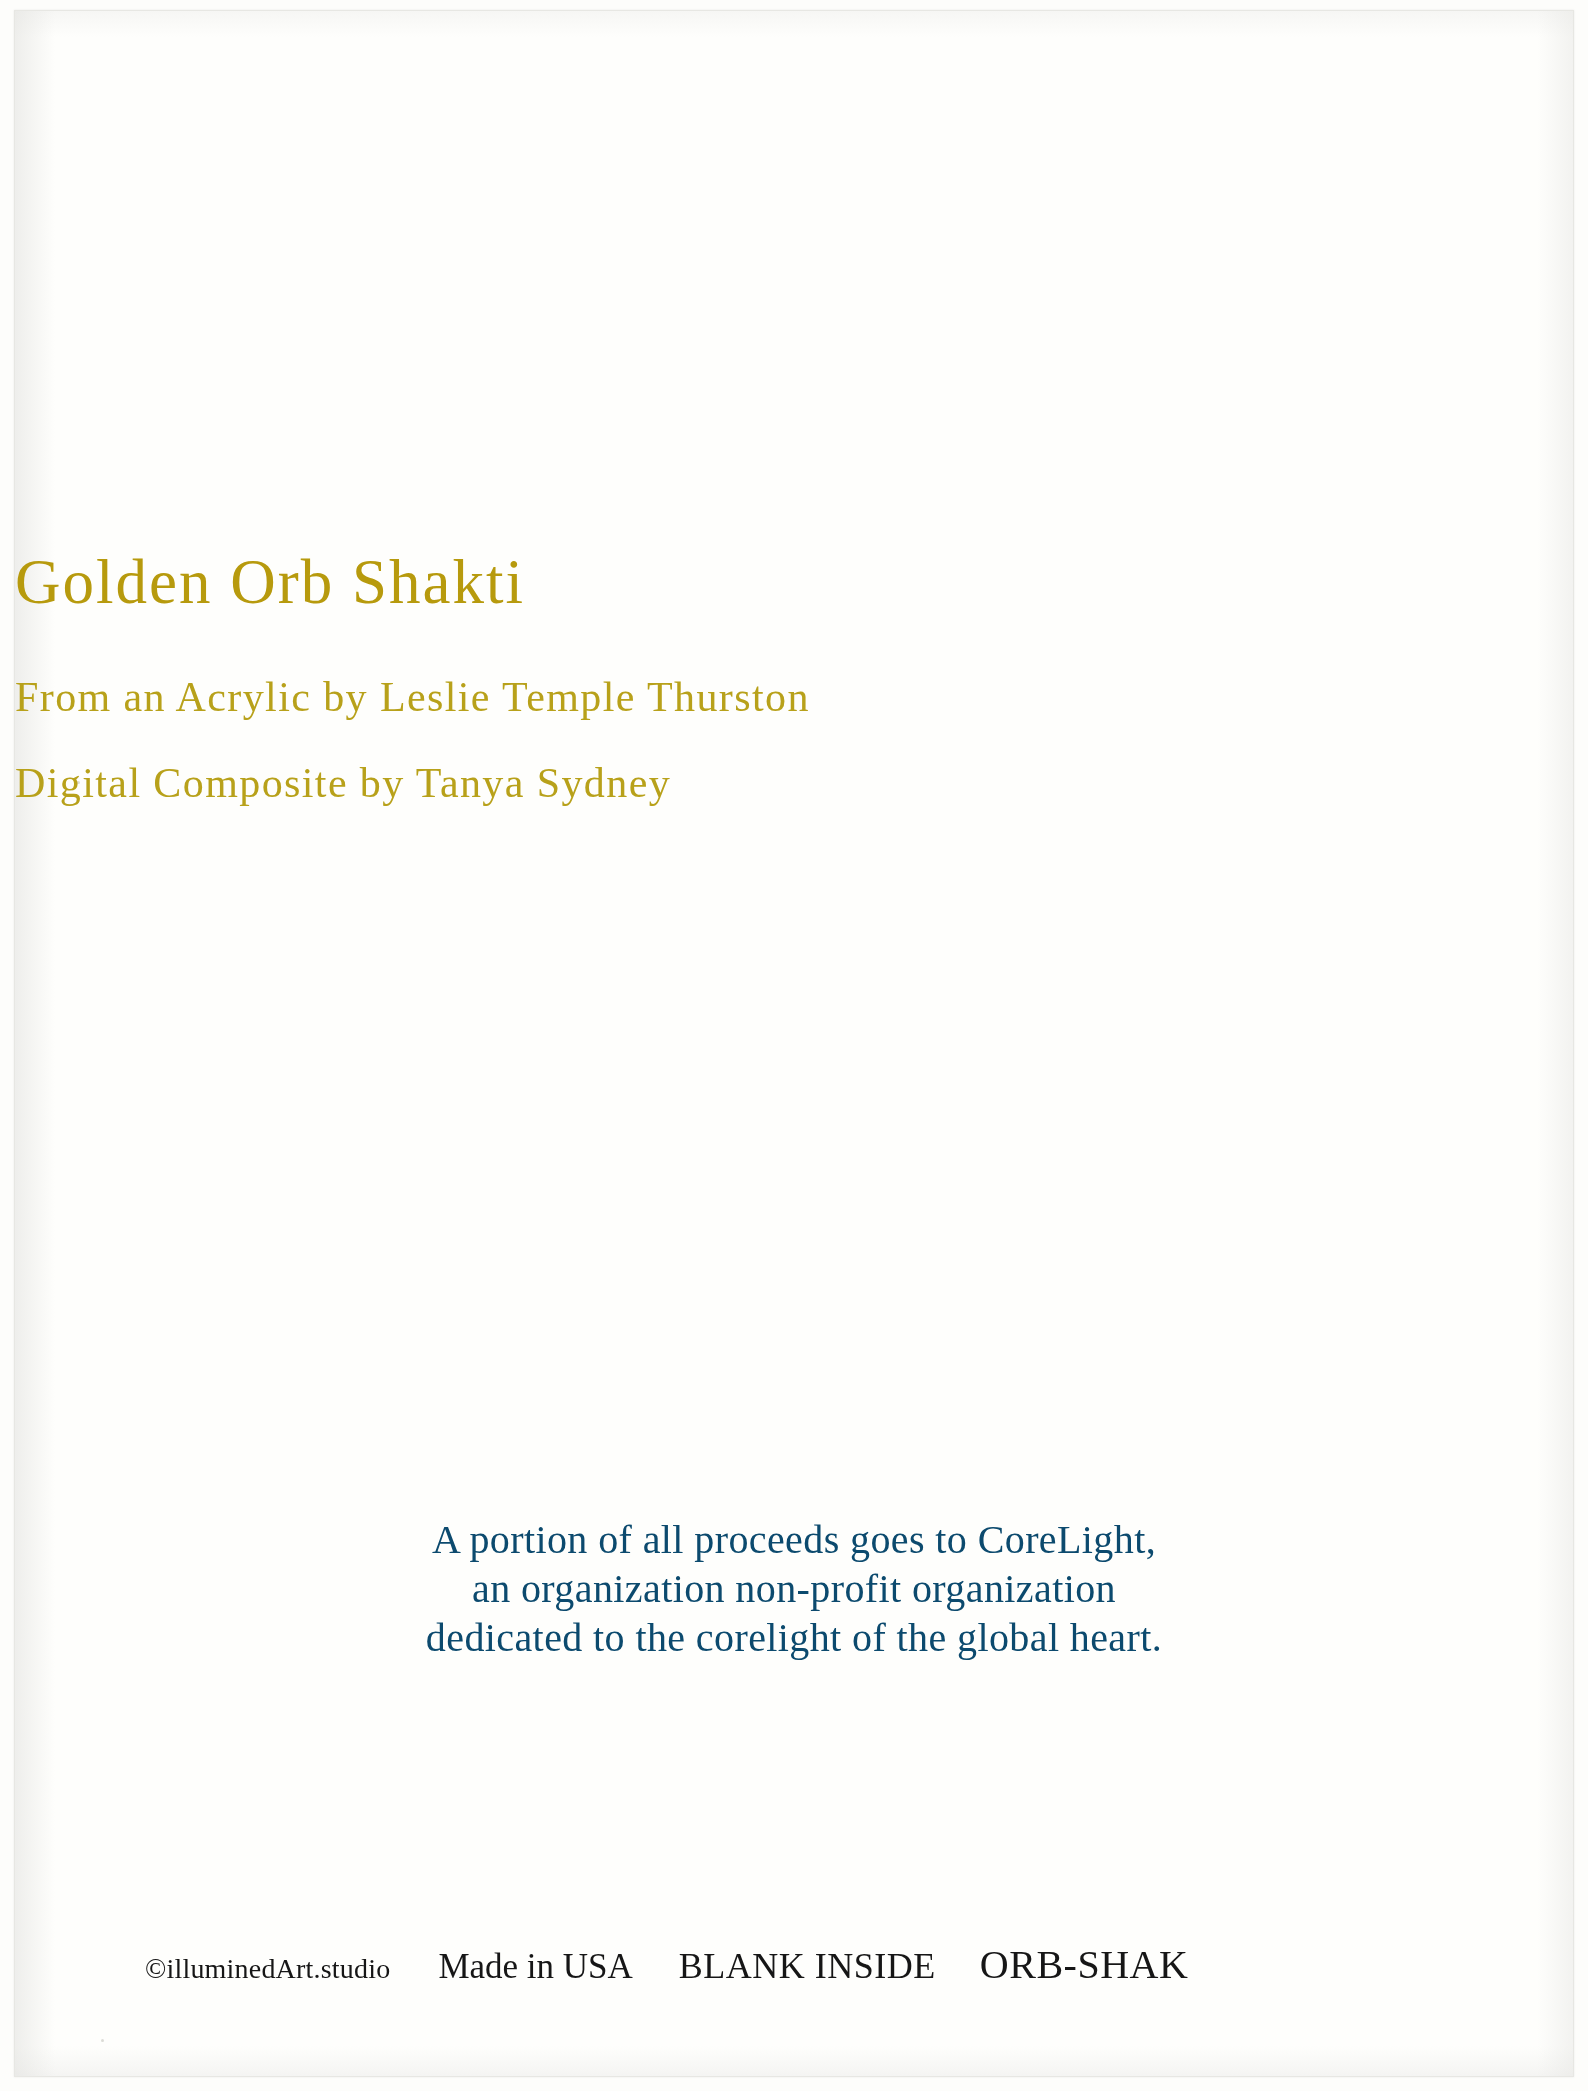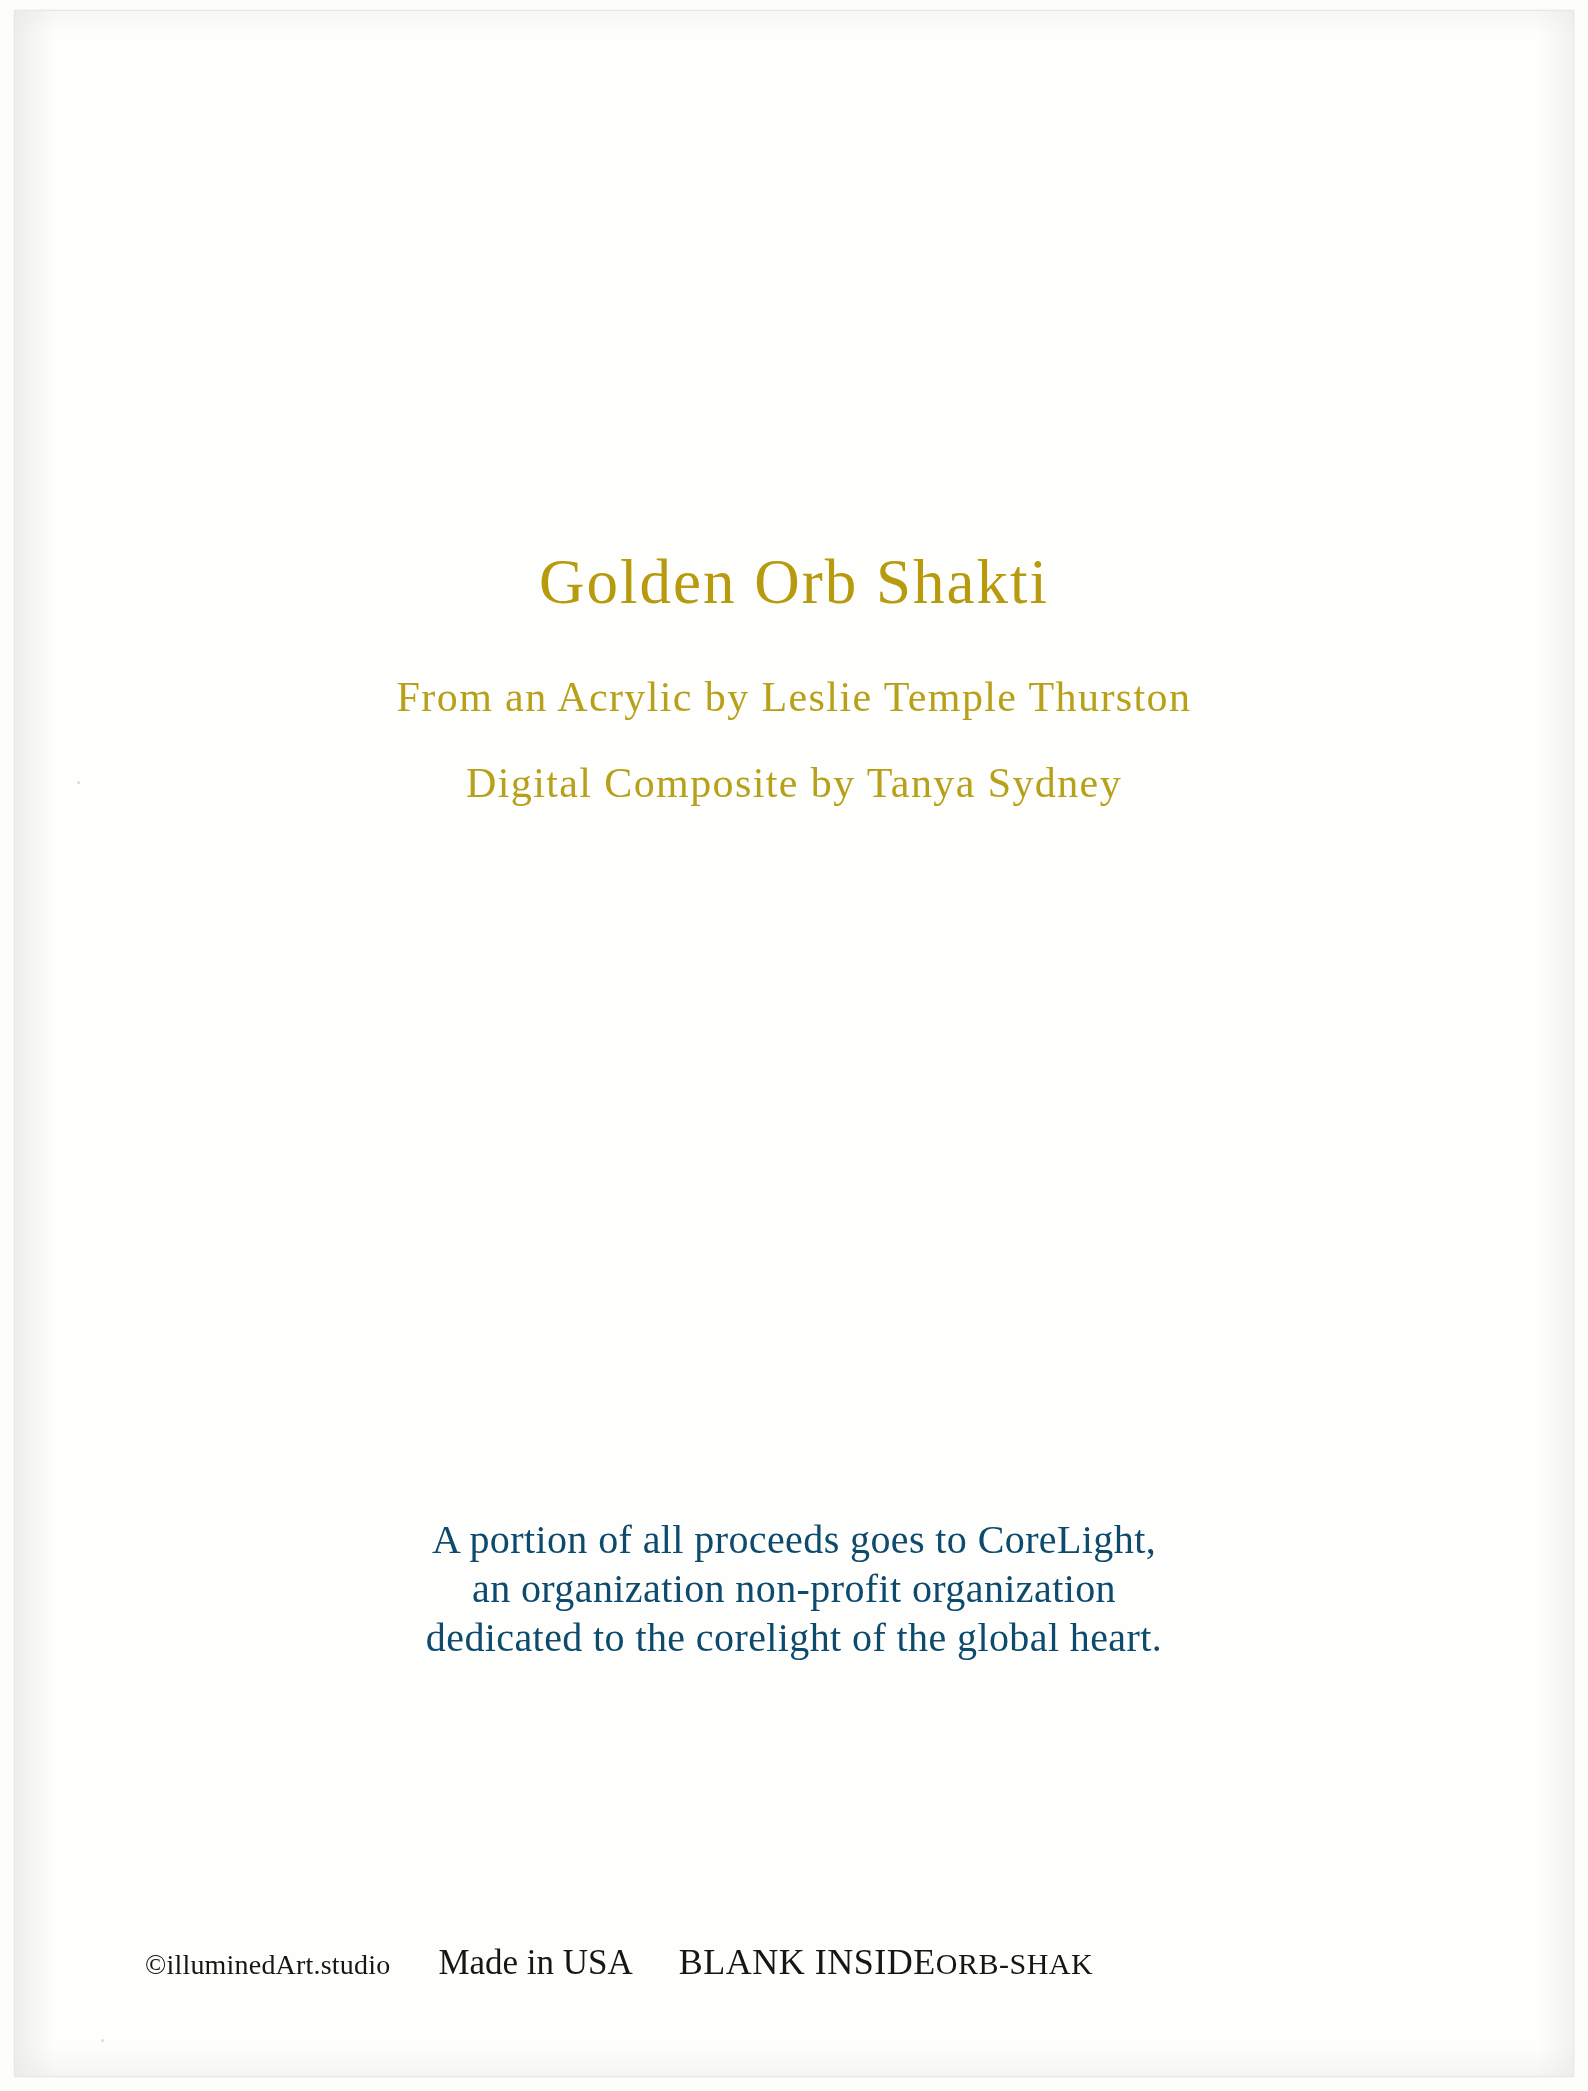--- a/index.html
+++ b/index.html
@@ -59,21 +59,20 @@
     background: #cfcfc9;
     opacity: .75;
   }
 
   
   .credits {
     position: absolute;
     left: 0;
     right: 0;
     top: 540px;
-    text-align: center;
   }
   .artwork-title {
     font-family: "Liberation Serif", serif;
     font-size: 63px;
     letter-spacing: 2px;
     color: #b79a0d;
     line-height: 1;
     margin: 0 0 62px 0;
     font-weight: 400;
   }
@@ -133,21 +132,22 @@
     margin-left: 48px;
     white-space: nowrap;
   }
   .footer-blank {
     font-size: 36px;
     margin-left: 46px;
     letter-spacing: .5px;
     white-space: nowrap;
   }
   .footer-code {
-    font-size: 30px;
+    font-size: 40px;
+    margin-left: 44px;
     letter-spacing: .5px;
     white-space: nowrap;
   }
 </style>
 </head>
 <body>
 
 <div class="card">
   <div class="card-inner">
 

